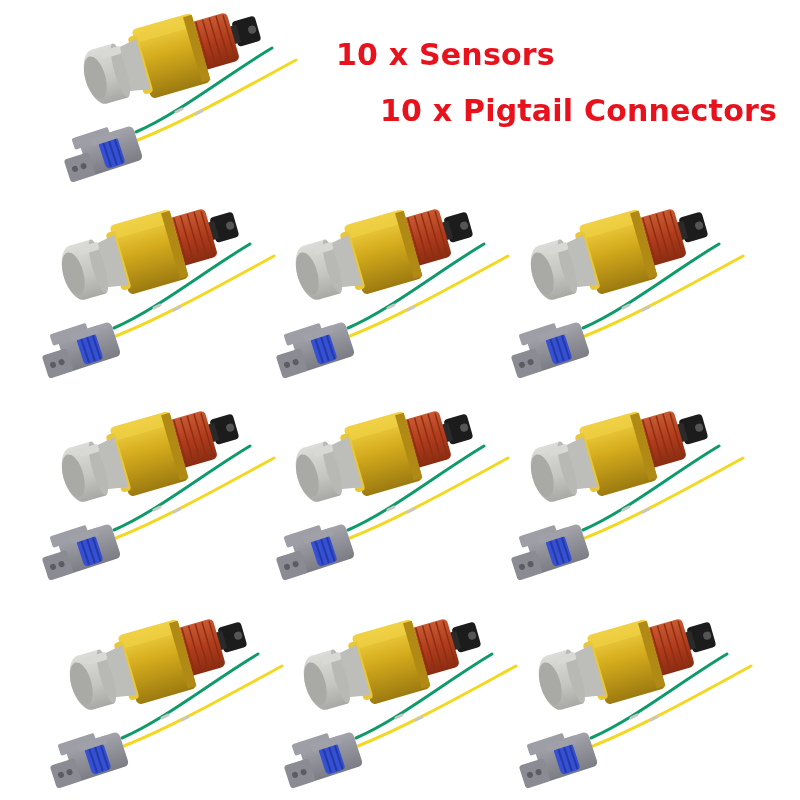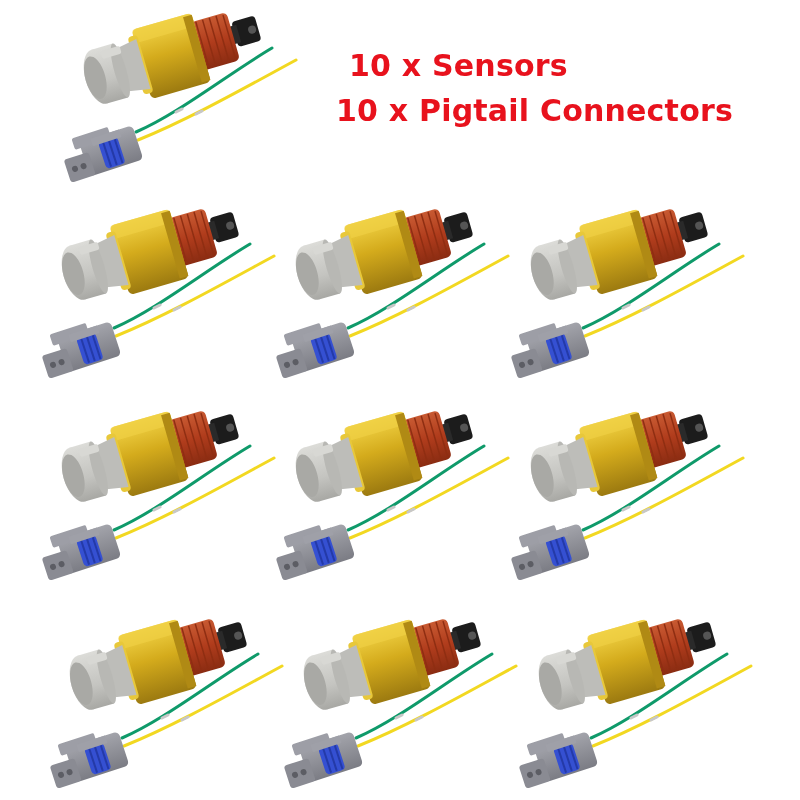--- a/index.html
+++ b/index.html
@@ -1,19 +1,19 @@
 <!DOCTYPE html>
 <html><head>
 <meta charset="utf-8">
 <style>
   html, body { margin: 0; padding: 0; background: #ffffff; }
   body { width: 800px; height: 800px; position: relative; overflow: hidden; font-family: "DejaVu Sans", "Liberation Sans", sans-serif; }
   .caption { position: absolute; left: 336px; color: #e8121d; font-weight: bold; font-size: 30px; letter-spacing: 0.2px; white-space: nowrap; line-height: 1; }
-  .cap1 { top: 51px; margin-left: 13px; }
-  .cap2 { top: 96px; }
+  .cap1 { top: 40px; }
+  .cap2 { top: 96px; margin-left: 44px; }
   .unit { position: absolute; width: 250px; height: 190px; }
   .unit svg { display: block; }
 </style>
 </head>
 <body>
 
 <div class="caption cap1">10 x Sensors</div>
 <div class="caption cap2">10 x Pigtail Connectors</div>
 
 <div id="units">

